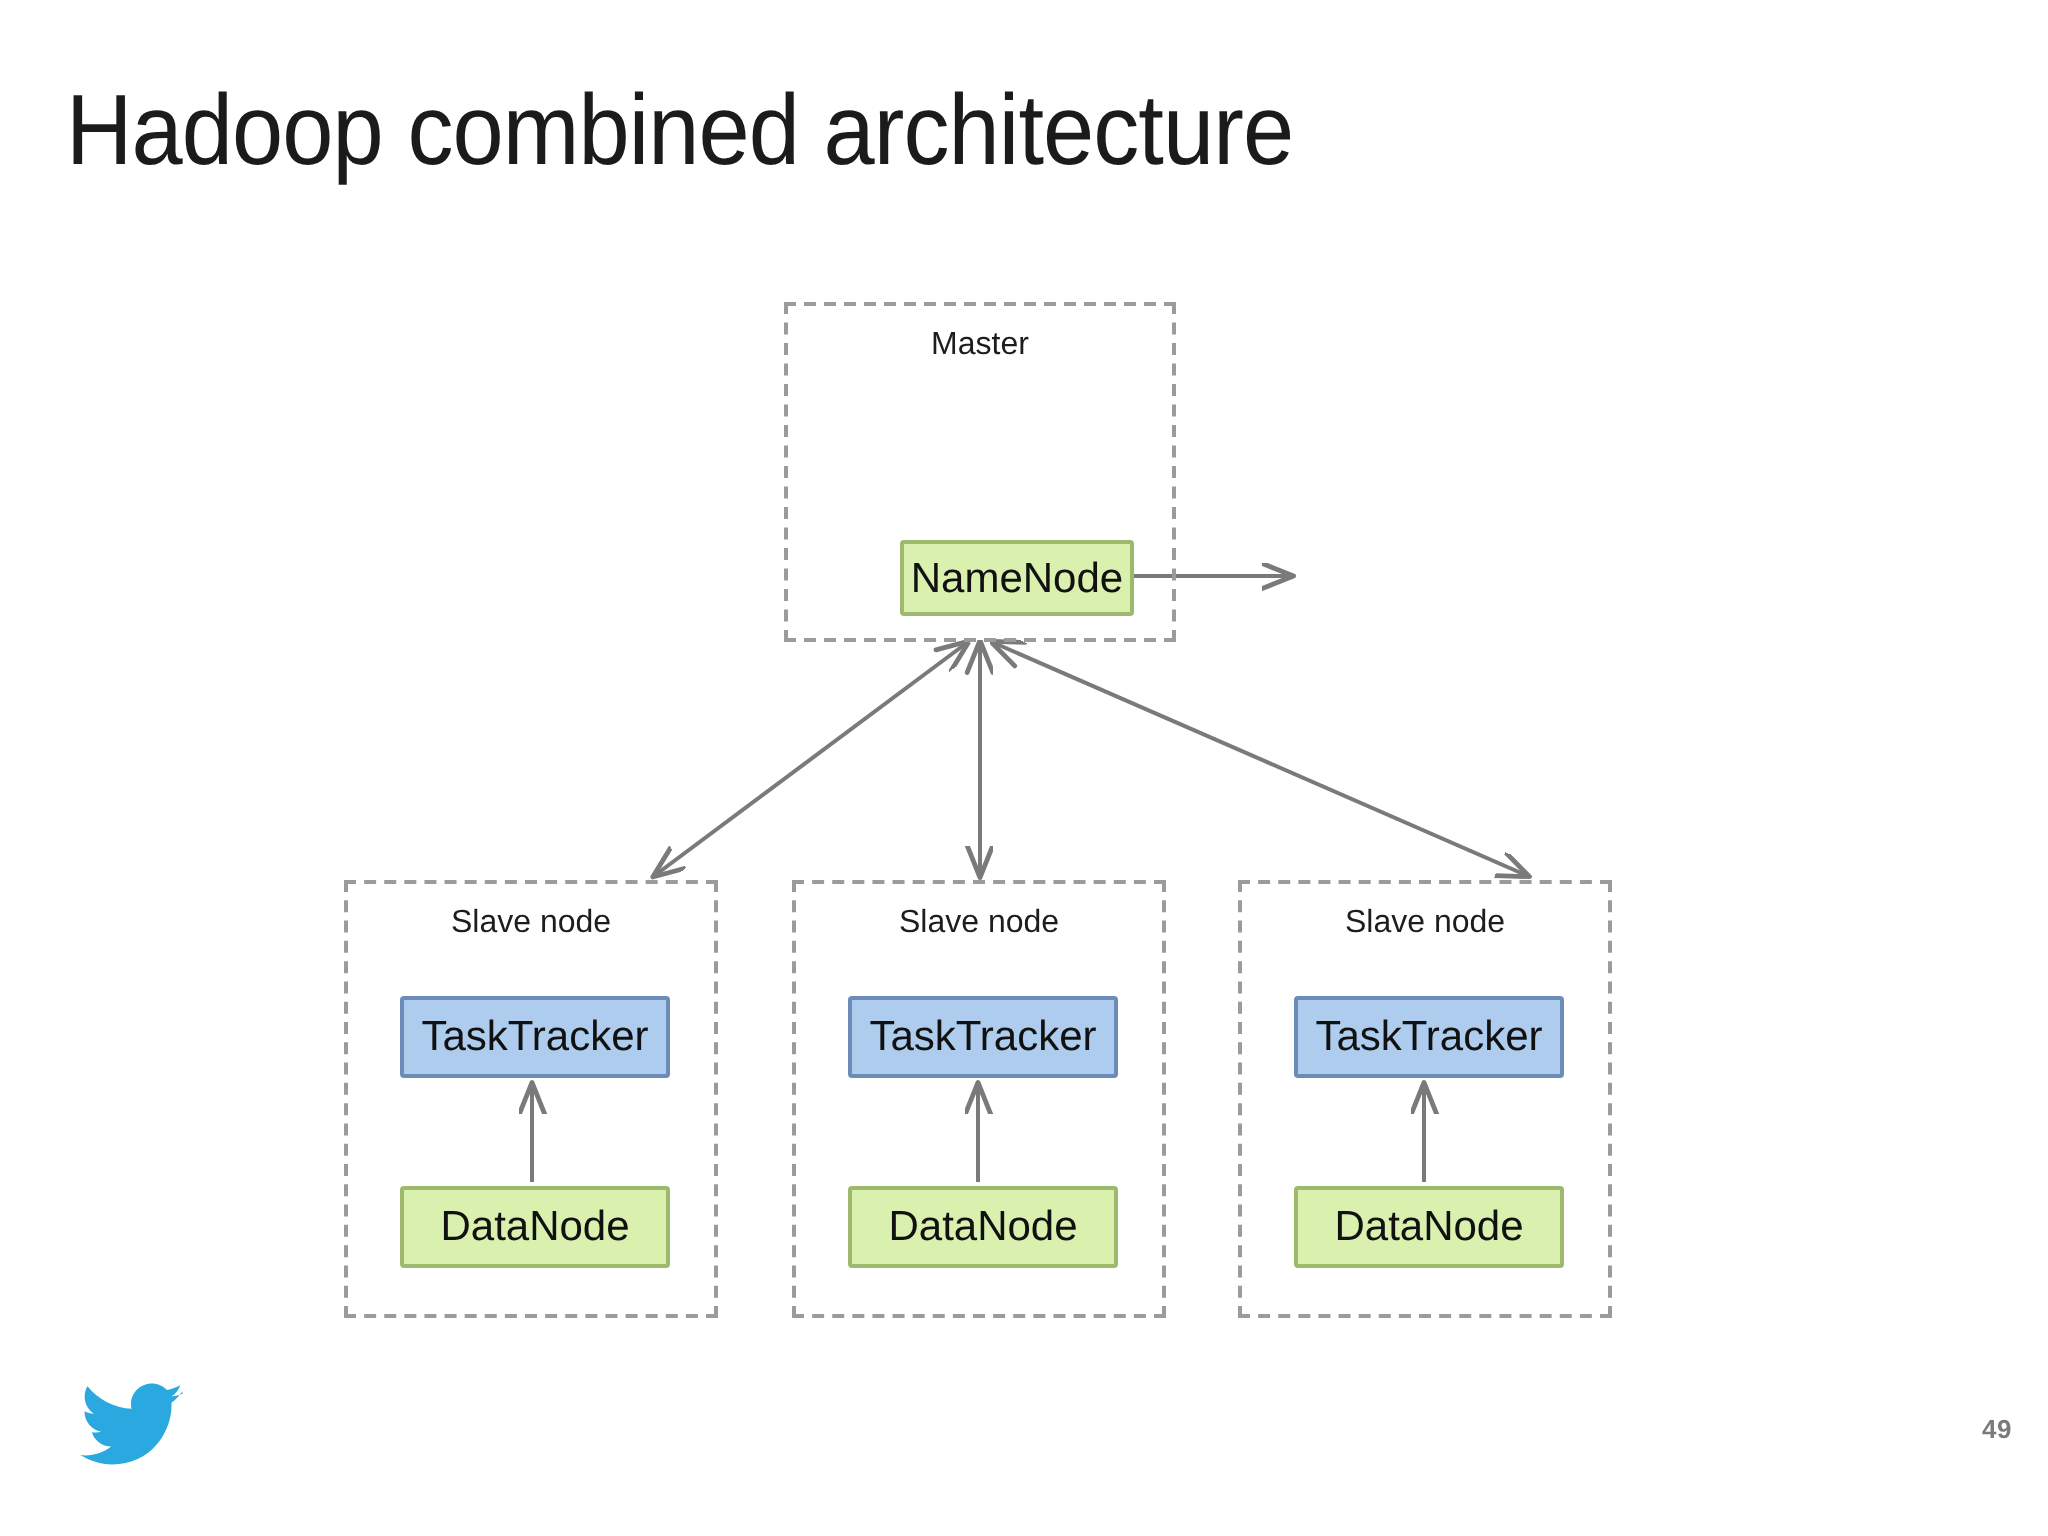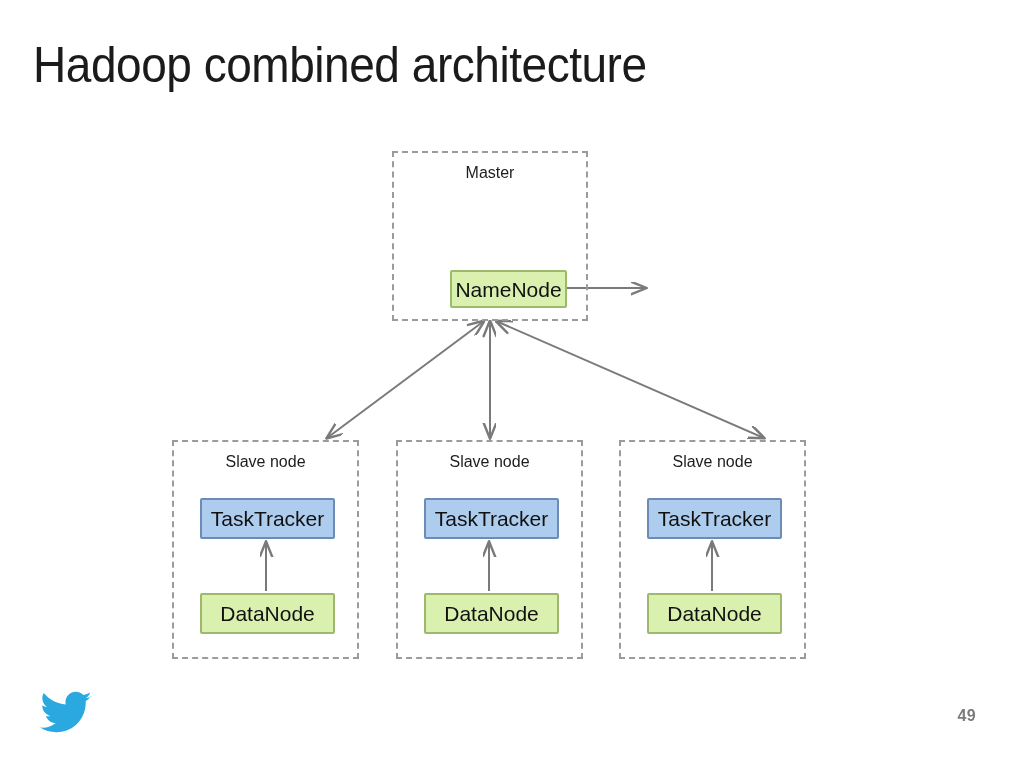--- a/index.html
+++ b/index.html
@@ -90,23 +90,23 @@
   
   #twitter-logo {
     position: absolute;
     left: 40px;
     top: 691px;
     width: 52px;
     height: 44px;
   }
   #page-number {
     position: absolute;
-    right: 48px;
+    right: 18px;
     top: 707px;
-    font-size: 16px;
+    font-size: 13px;
     font-weight: bold;
     color: #7b7b7b;
     letter-spacing: 0.3px;
   }
 </style>
 </head>
 <body>
 
 <div id="slide">
 

